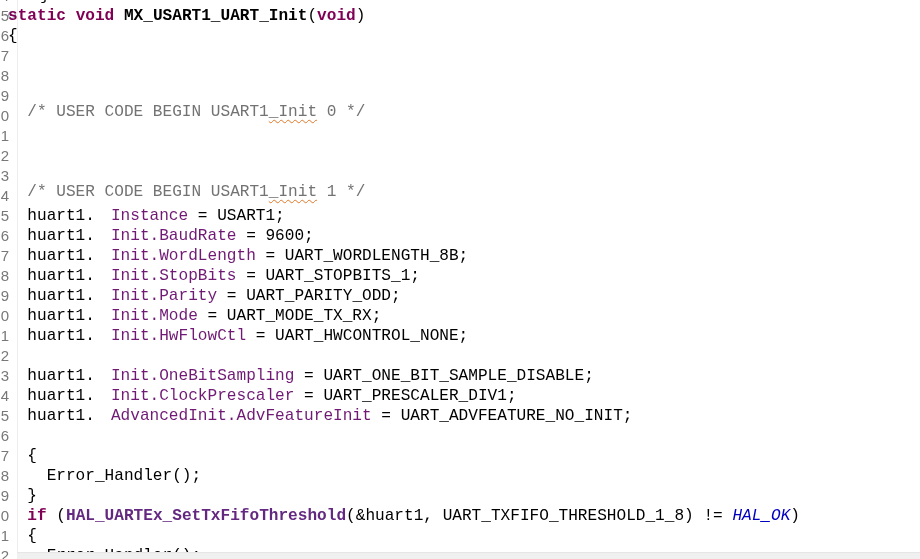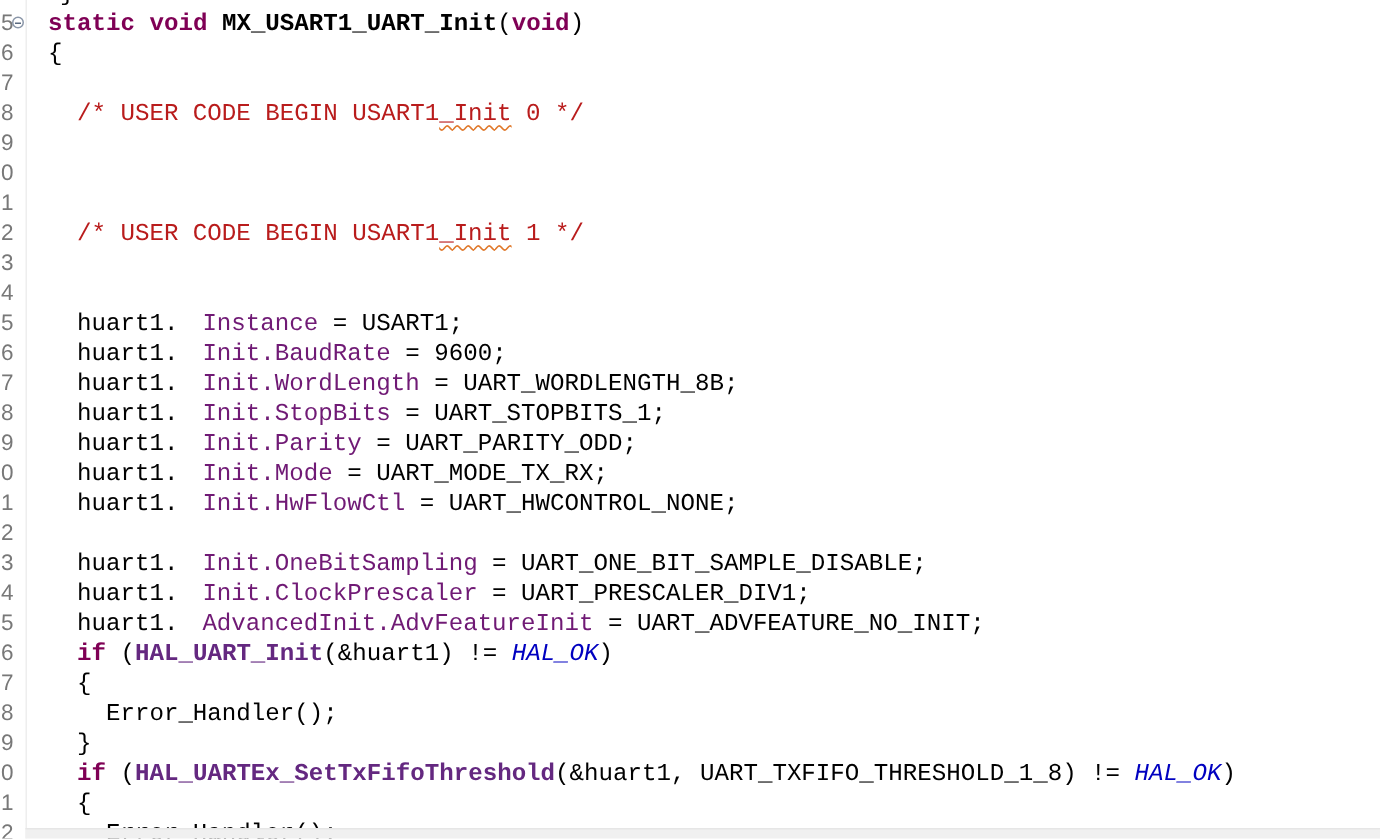--- a/index.html
+++ b/index.html
@@ -18,25 +18,25 @@
   .ln {
     position: absolute; left: 0; top: 0; width: 9px; text-align: right;
     color: #787878; font-family: "Liberation Sans", sans-serif; font-size: 15px;
   }
   .fold {
     position: absolute; left: 8px; top: 5px; width: 8px; height: 8px;
     border: 1px solid #8a96a8; border-radius: 50%; box-sizing: border-box;
     background: #fff;
   }
   .fold::after { content: ""; position: absolute; left: 1px; top: 2.5px; width: 4px; height: 1px; background: #5a6a80; }
-  .txt { position: absolute; left: 32px; top: 0; }
+  .txt { position: absolute; left: 8px; top: 0; }
   .kw { color: #7f0055; font-weight: bold; }
   .fn { color: #000000; font-weight: bold; }
   .hal { color: #642880; font-weight: bold; }
-  .cm { color: #b91c1c; }
+  .cm { color: #737373; margin-top: 36px; }
   .fld { color: #701a75; margin-left: 16px; }
   .enum { color: #0000c0; font-style: italic; }
   .squig {
     text-decoration: underline wavy #e0782a; text-decoration-thickness: 1px; text-underline-offset: 3px;
   }
   .hscroll {
     position: absolute; left: 17px; top: 552px; width: 903px; height: 7px;
     background: #f0f0f0; border-top: 1px solid #e6e6e6;
   }
 </style>
@@ -134,21 +134,20 @@
       <span class="ln">4</span>
       <span class="txt"><span>  huart1.</span><span class="fld">Init.ClockPrescaler</span><span> = UART_PRESCALER_DIV1;</span></span>
     </div>
     <div class="line">
       <span class="ln">5</span>
       <span class="txt"><span>  huart1.</span><span class="fld">AdvancedInit.AdvFeatureInit</span><span> = UART_ADVFEATURE_NO_INIT;</span></span>
     </div>
 
     <div class="line">
       <span class="ln">6</span>
-      <span class="txt"><span>  </span><span class="kw">if</span><span> (</span><span class="hal">HAL_UART_Init</span><span>(&amp;huart1) != </span><span class="enum">HAL_OK</span><span>)</span></span>
     </div>
     <div class="line">
       <span class="ln">7</span>
       <span class="txt">  {</span>
     </div>
     <div class="line">
       <span class="ln">8</span>
       <span class="txt">    Error_Handler();</span>
     </div>
     <div class="line">

